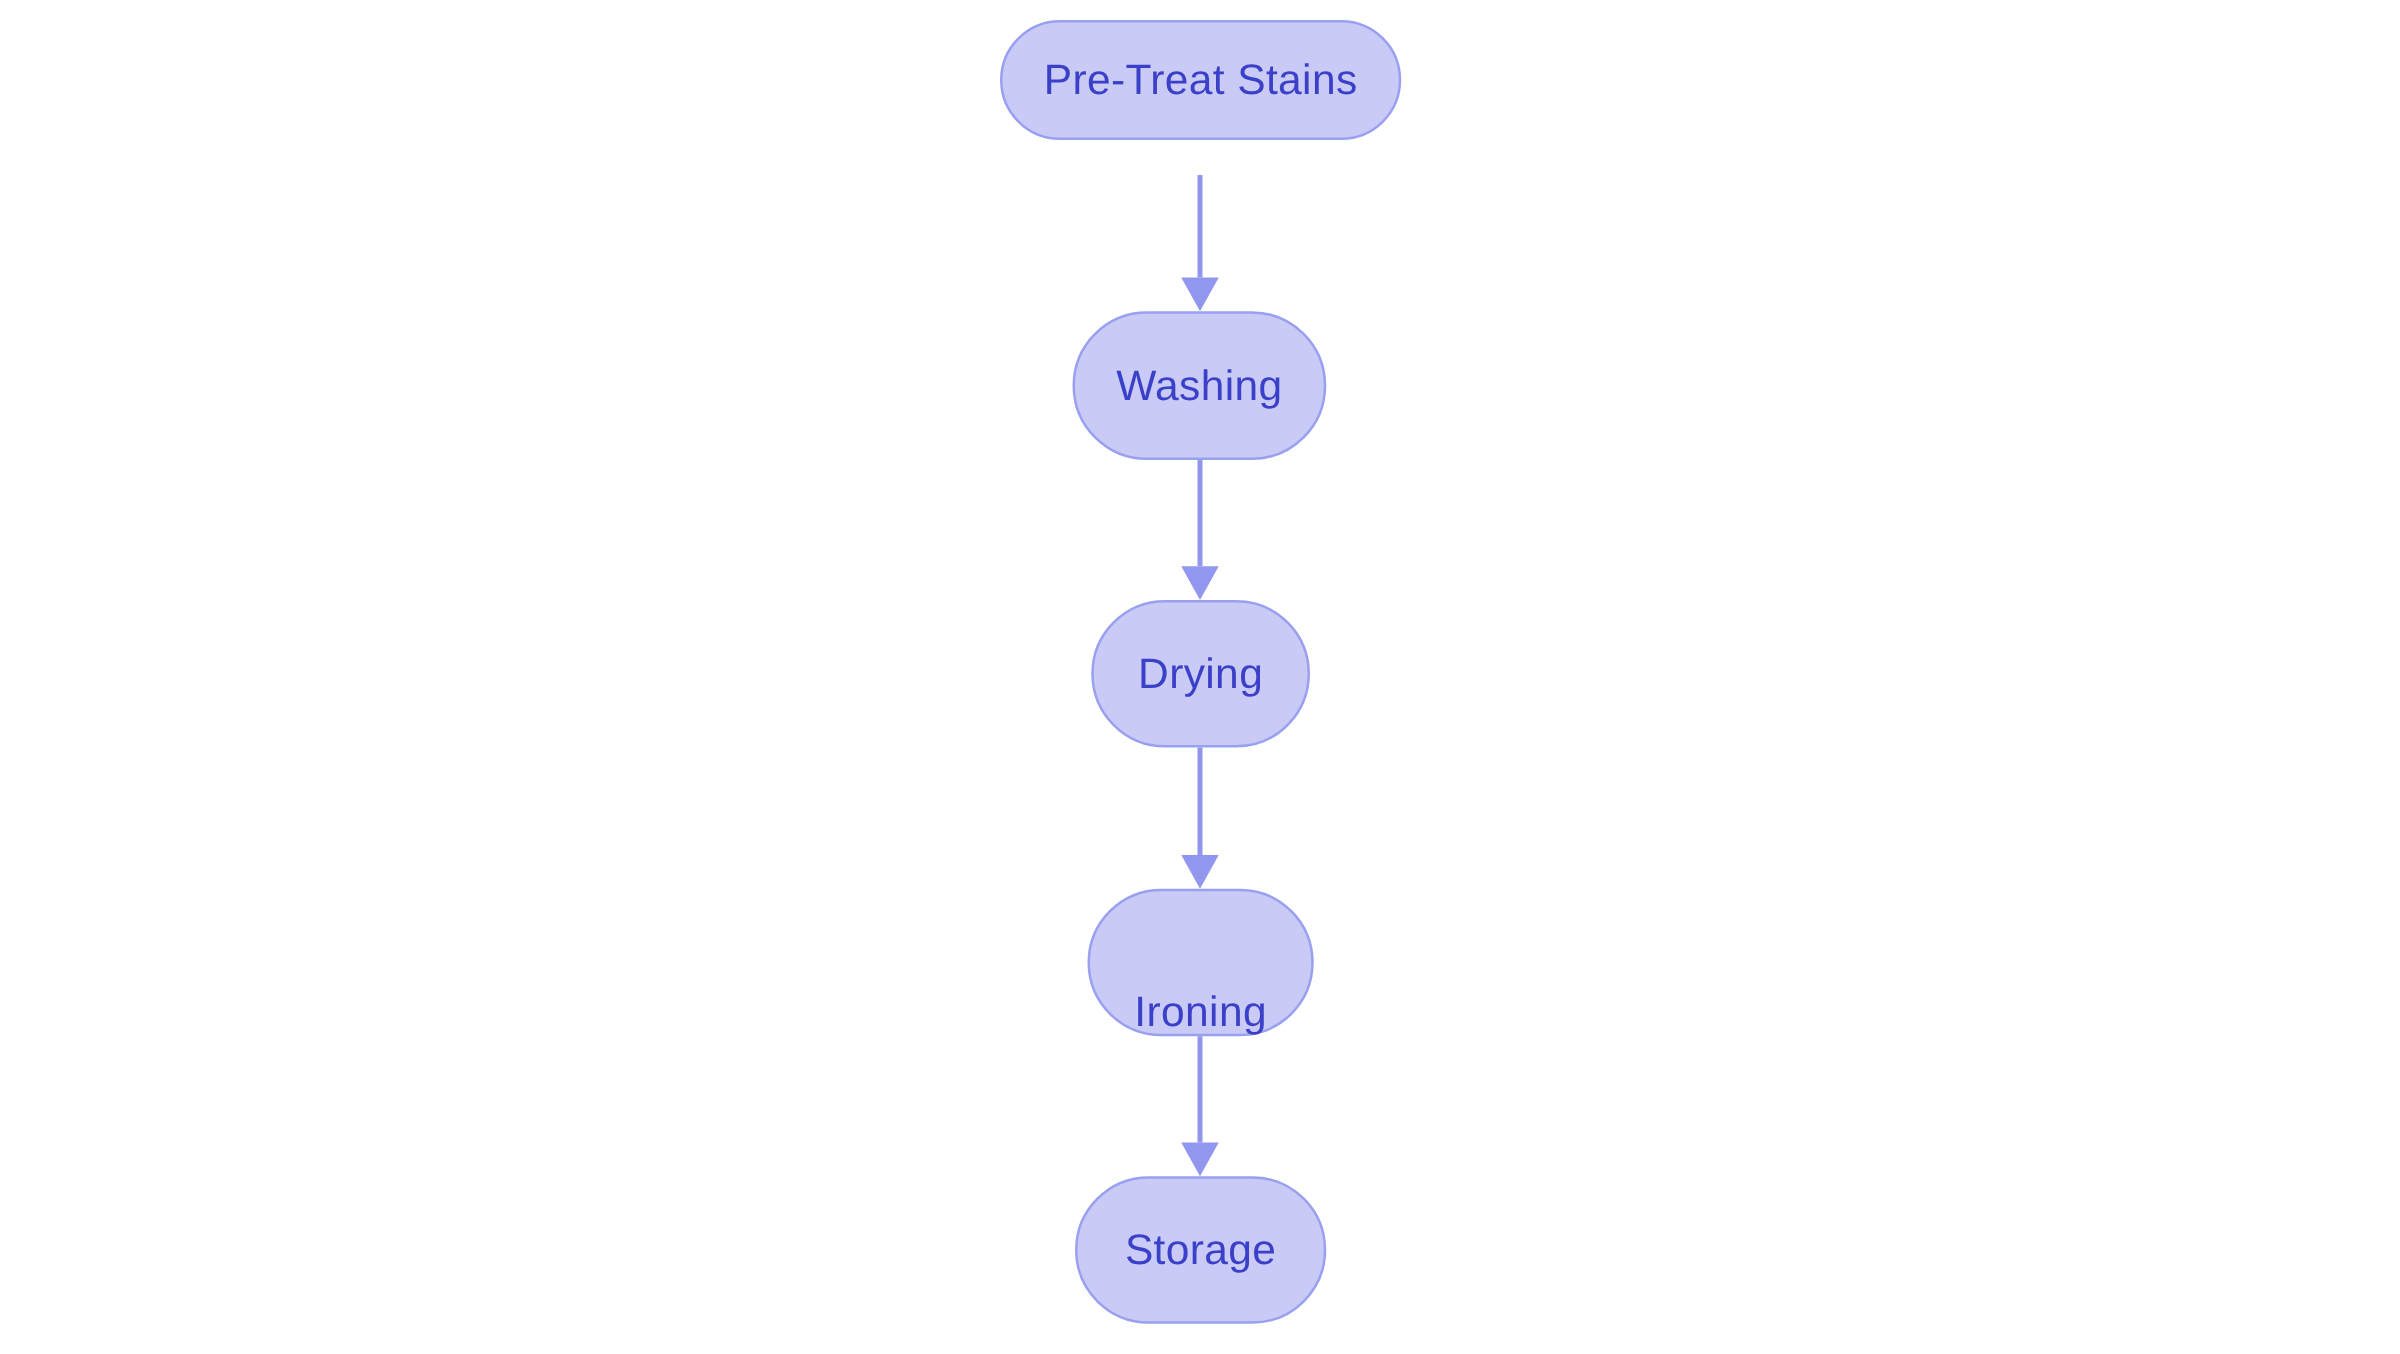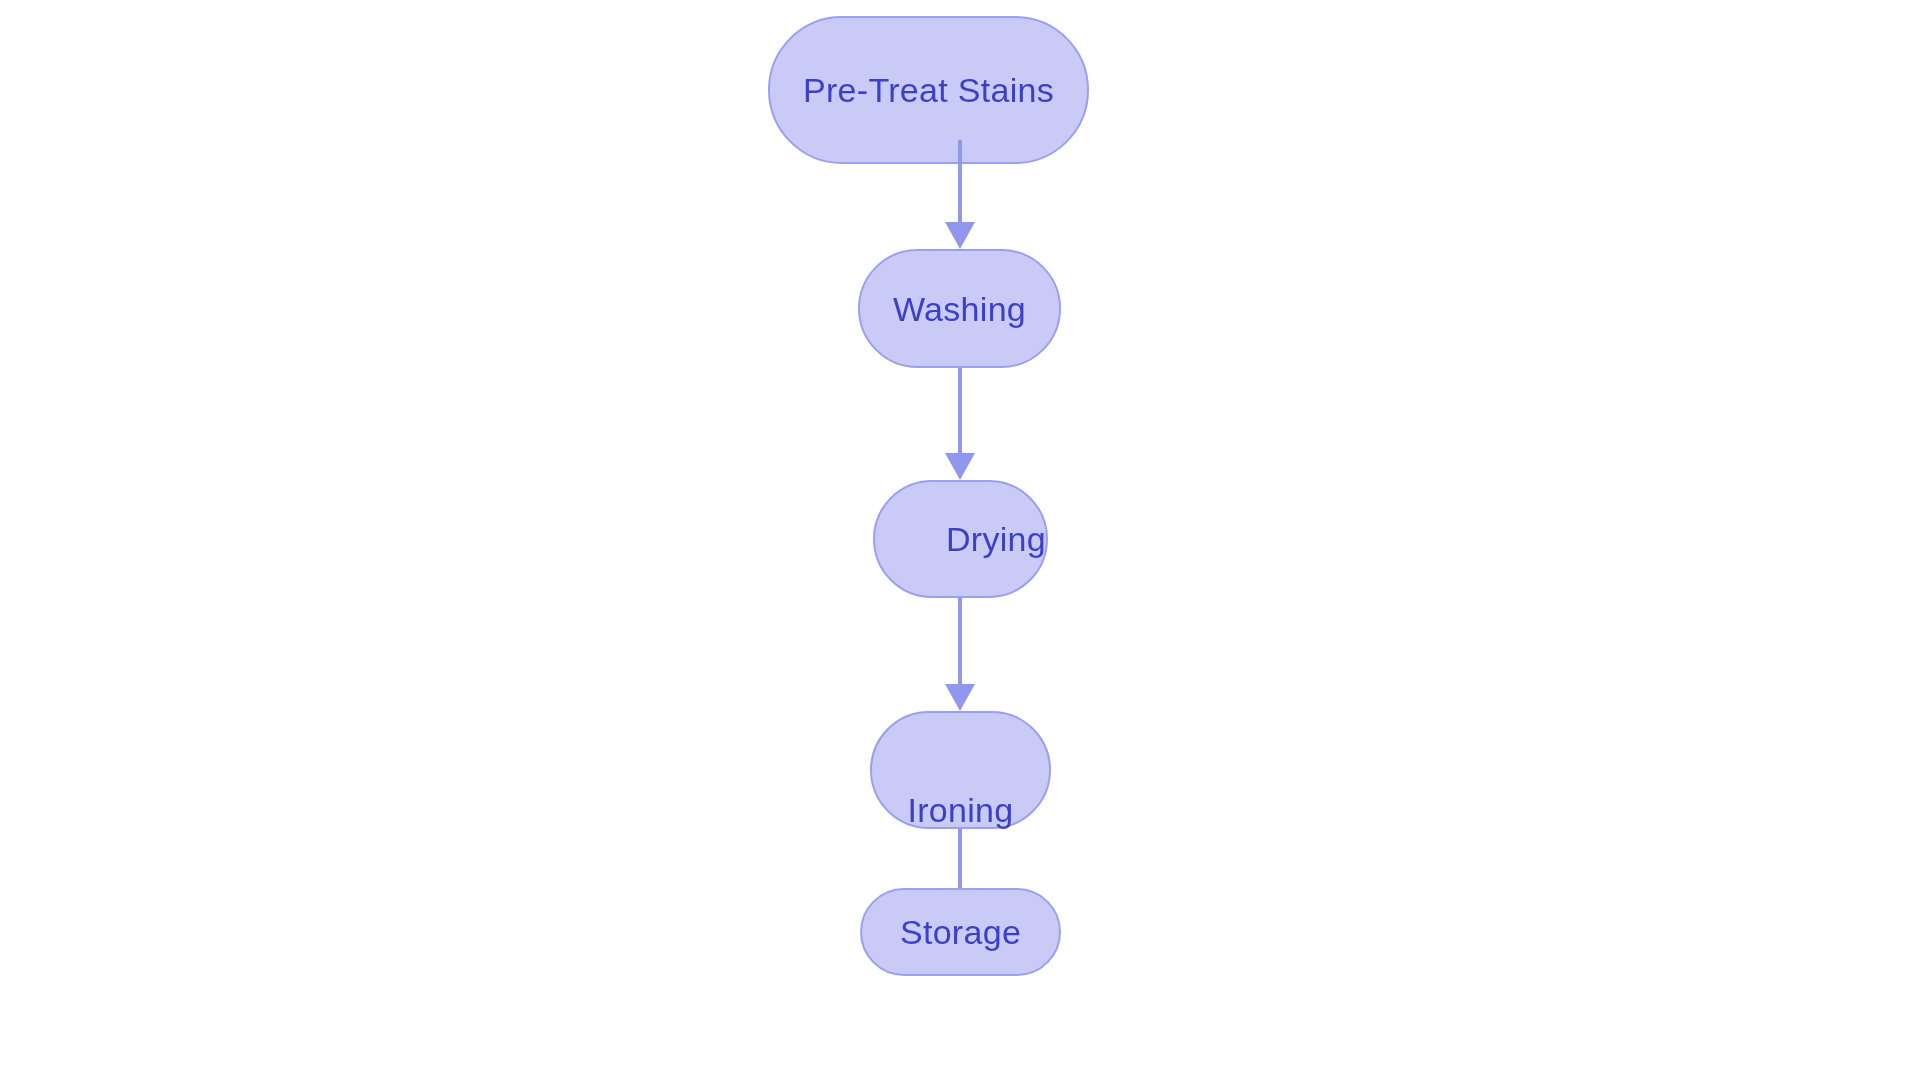--- a/index.html
+++ b/index.html
@@ -28,25 +28,25 @@
     justify-content: center;
   }
   .node-label {
     color: var(--node-text, #3b40c8);
     font-size: 34px;
     line-height: 1;
     white-space: nowrap;
     letter-spacing: 0.3px;
   }
   
-  .n1 { left: 768px; top: 16px;  width: 321px; height: 148px; }
+  .n1 { left: 800px; top: 16px;  width: 321px; height: 96px; }
   .n2 { left: 858px; top: 249px; width: 203px; height: 119px; }
-  .n3 { left: 873px; top: 480px; width: 175px; height: 118px; justify-content: flex-end; }
+  .n3 { left: 873px; top: 480px; width: 175px; height: 118px; }
   .n4 { left: 870px; top: 711px; width: 181px; height: 118px; align-items: flex-end; }
-  .n5 { left: 860px; top: 888px; width: 201px; height: 88px; }
+  .n5 { left: 860px; top: 941px; width: 201px; height: 118px; }
 
   .connector {
     position: absolute;
     left: 945px;           
     width: 30px;
     display: flex;
     flex-direction: column;
     align-items: center;
   }
   .c1 { top: 140px; height: 109px; }

